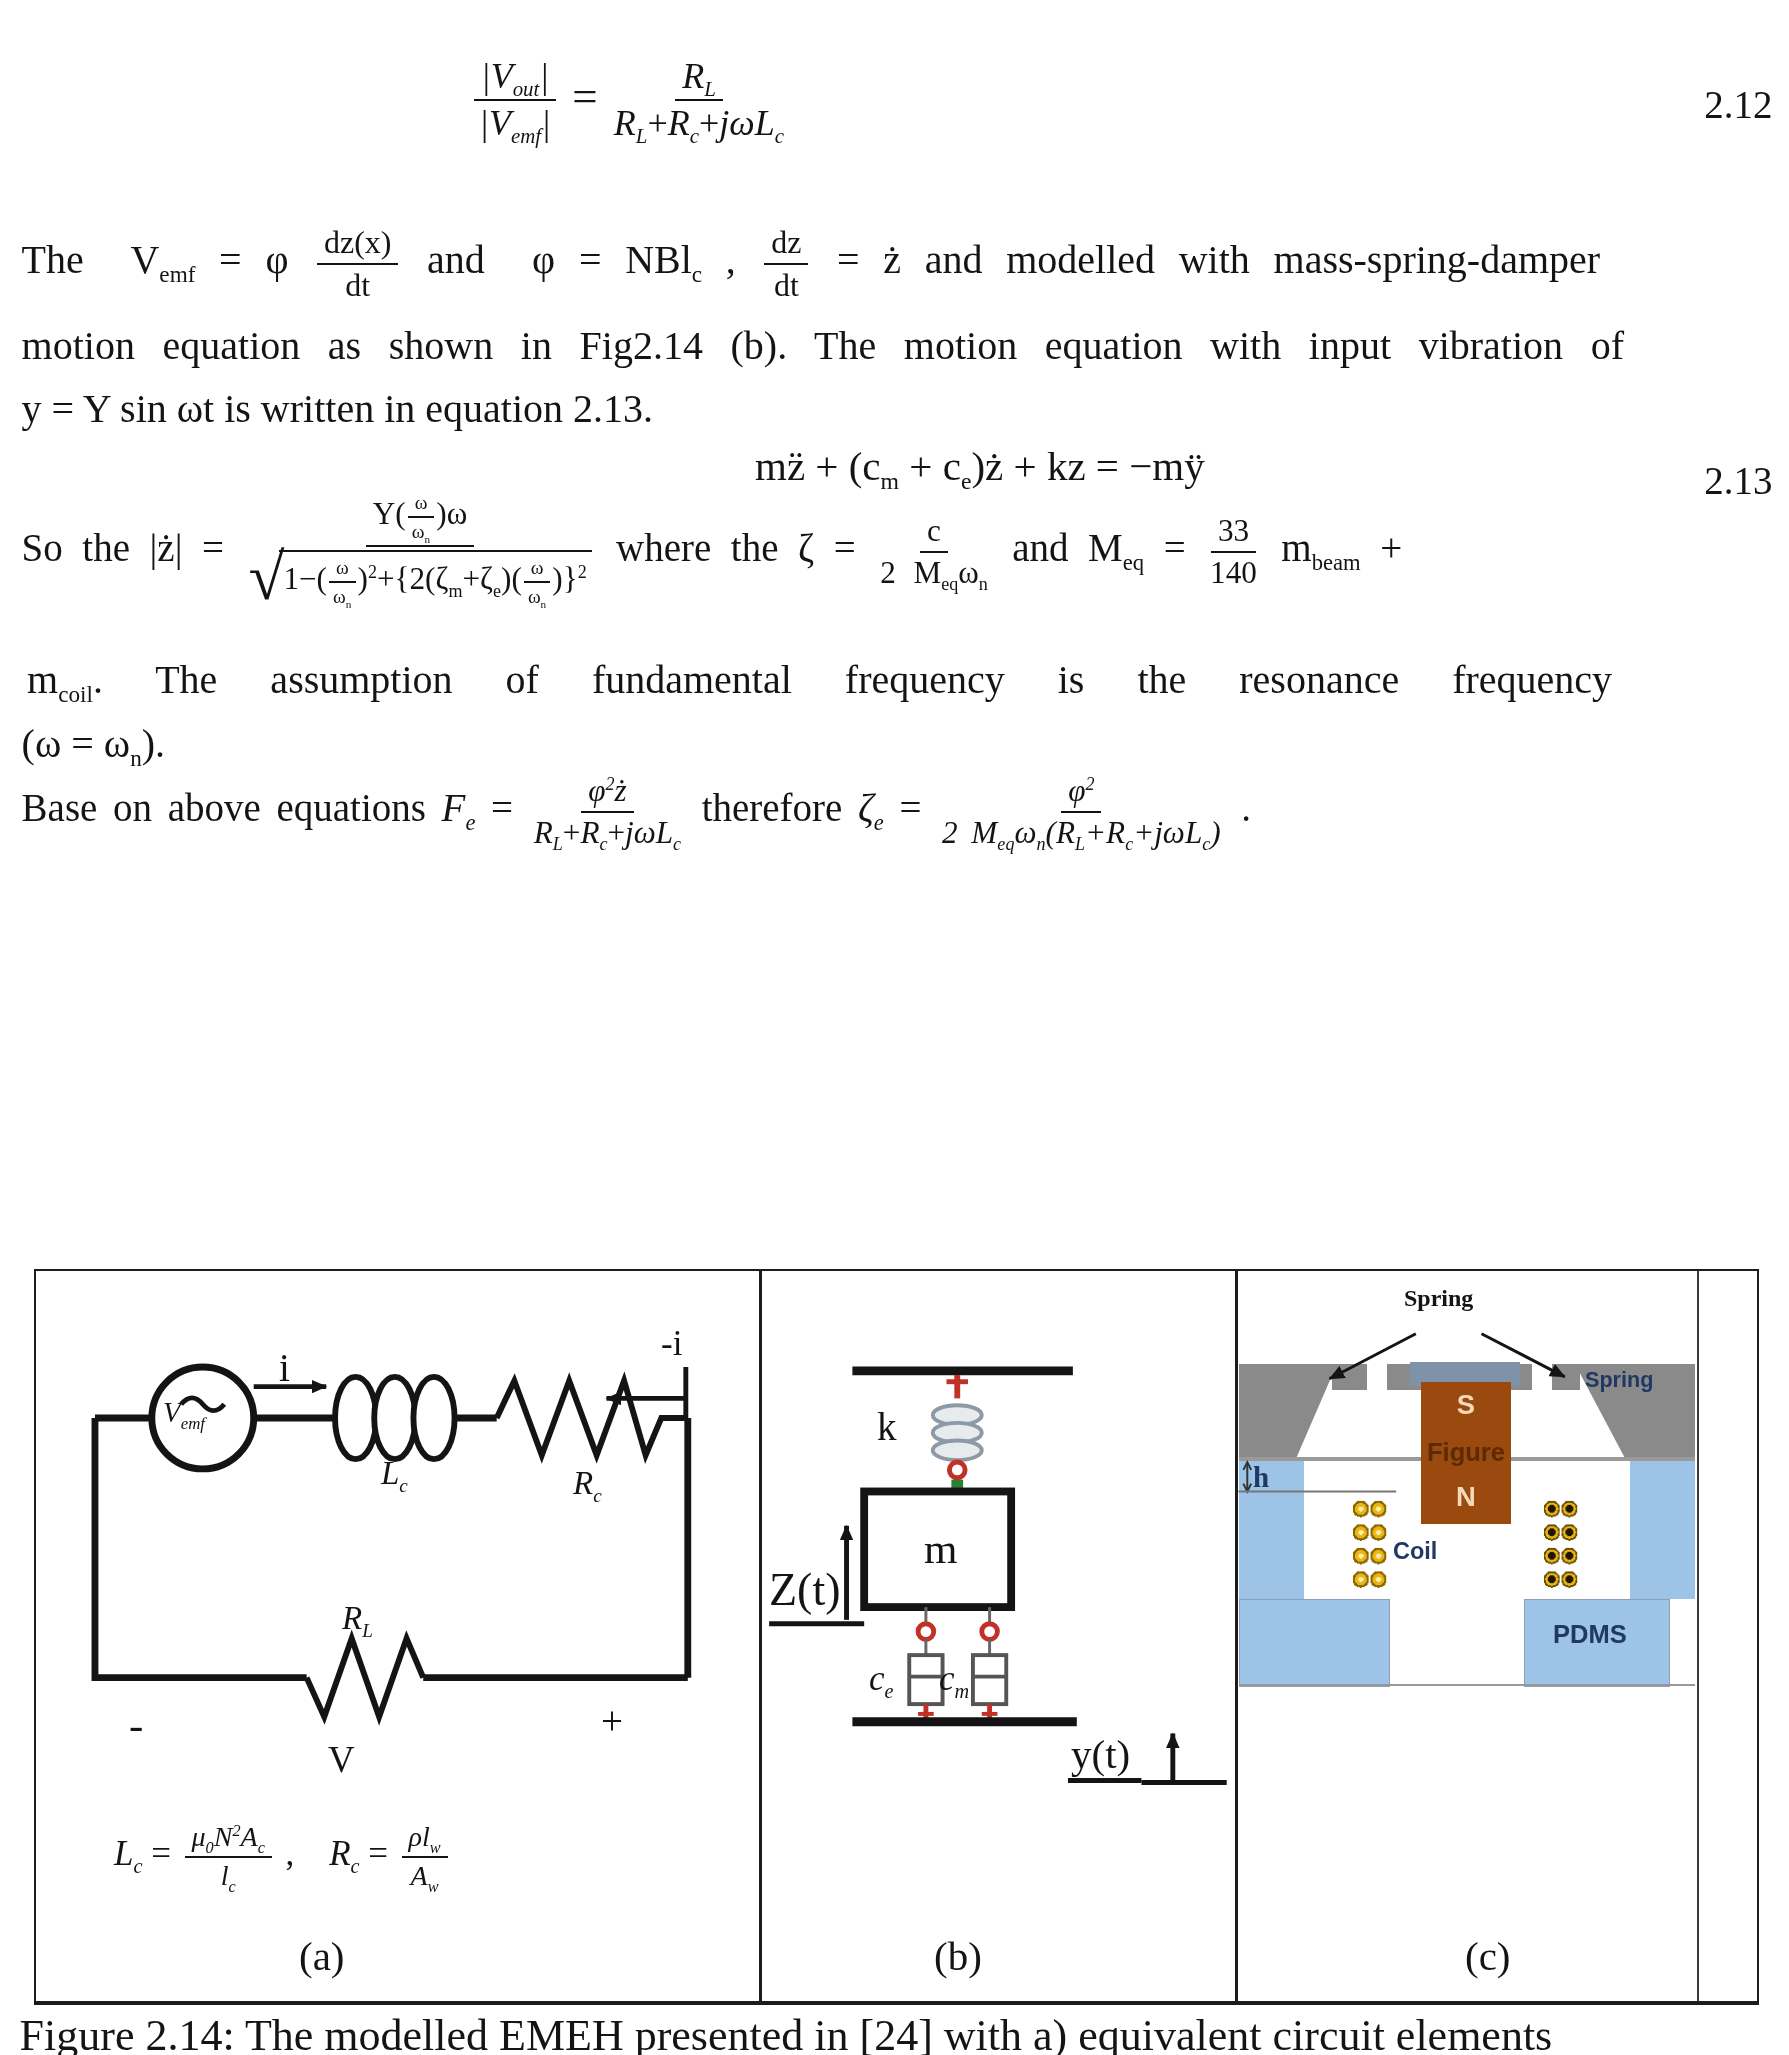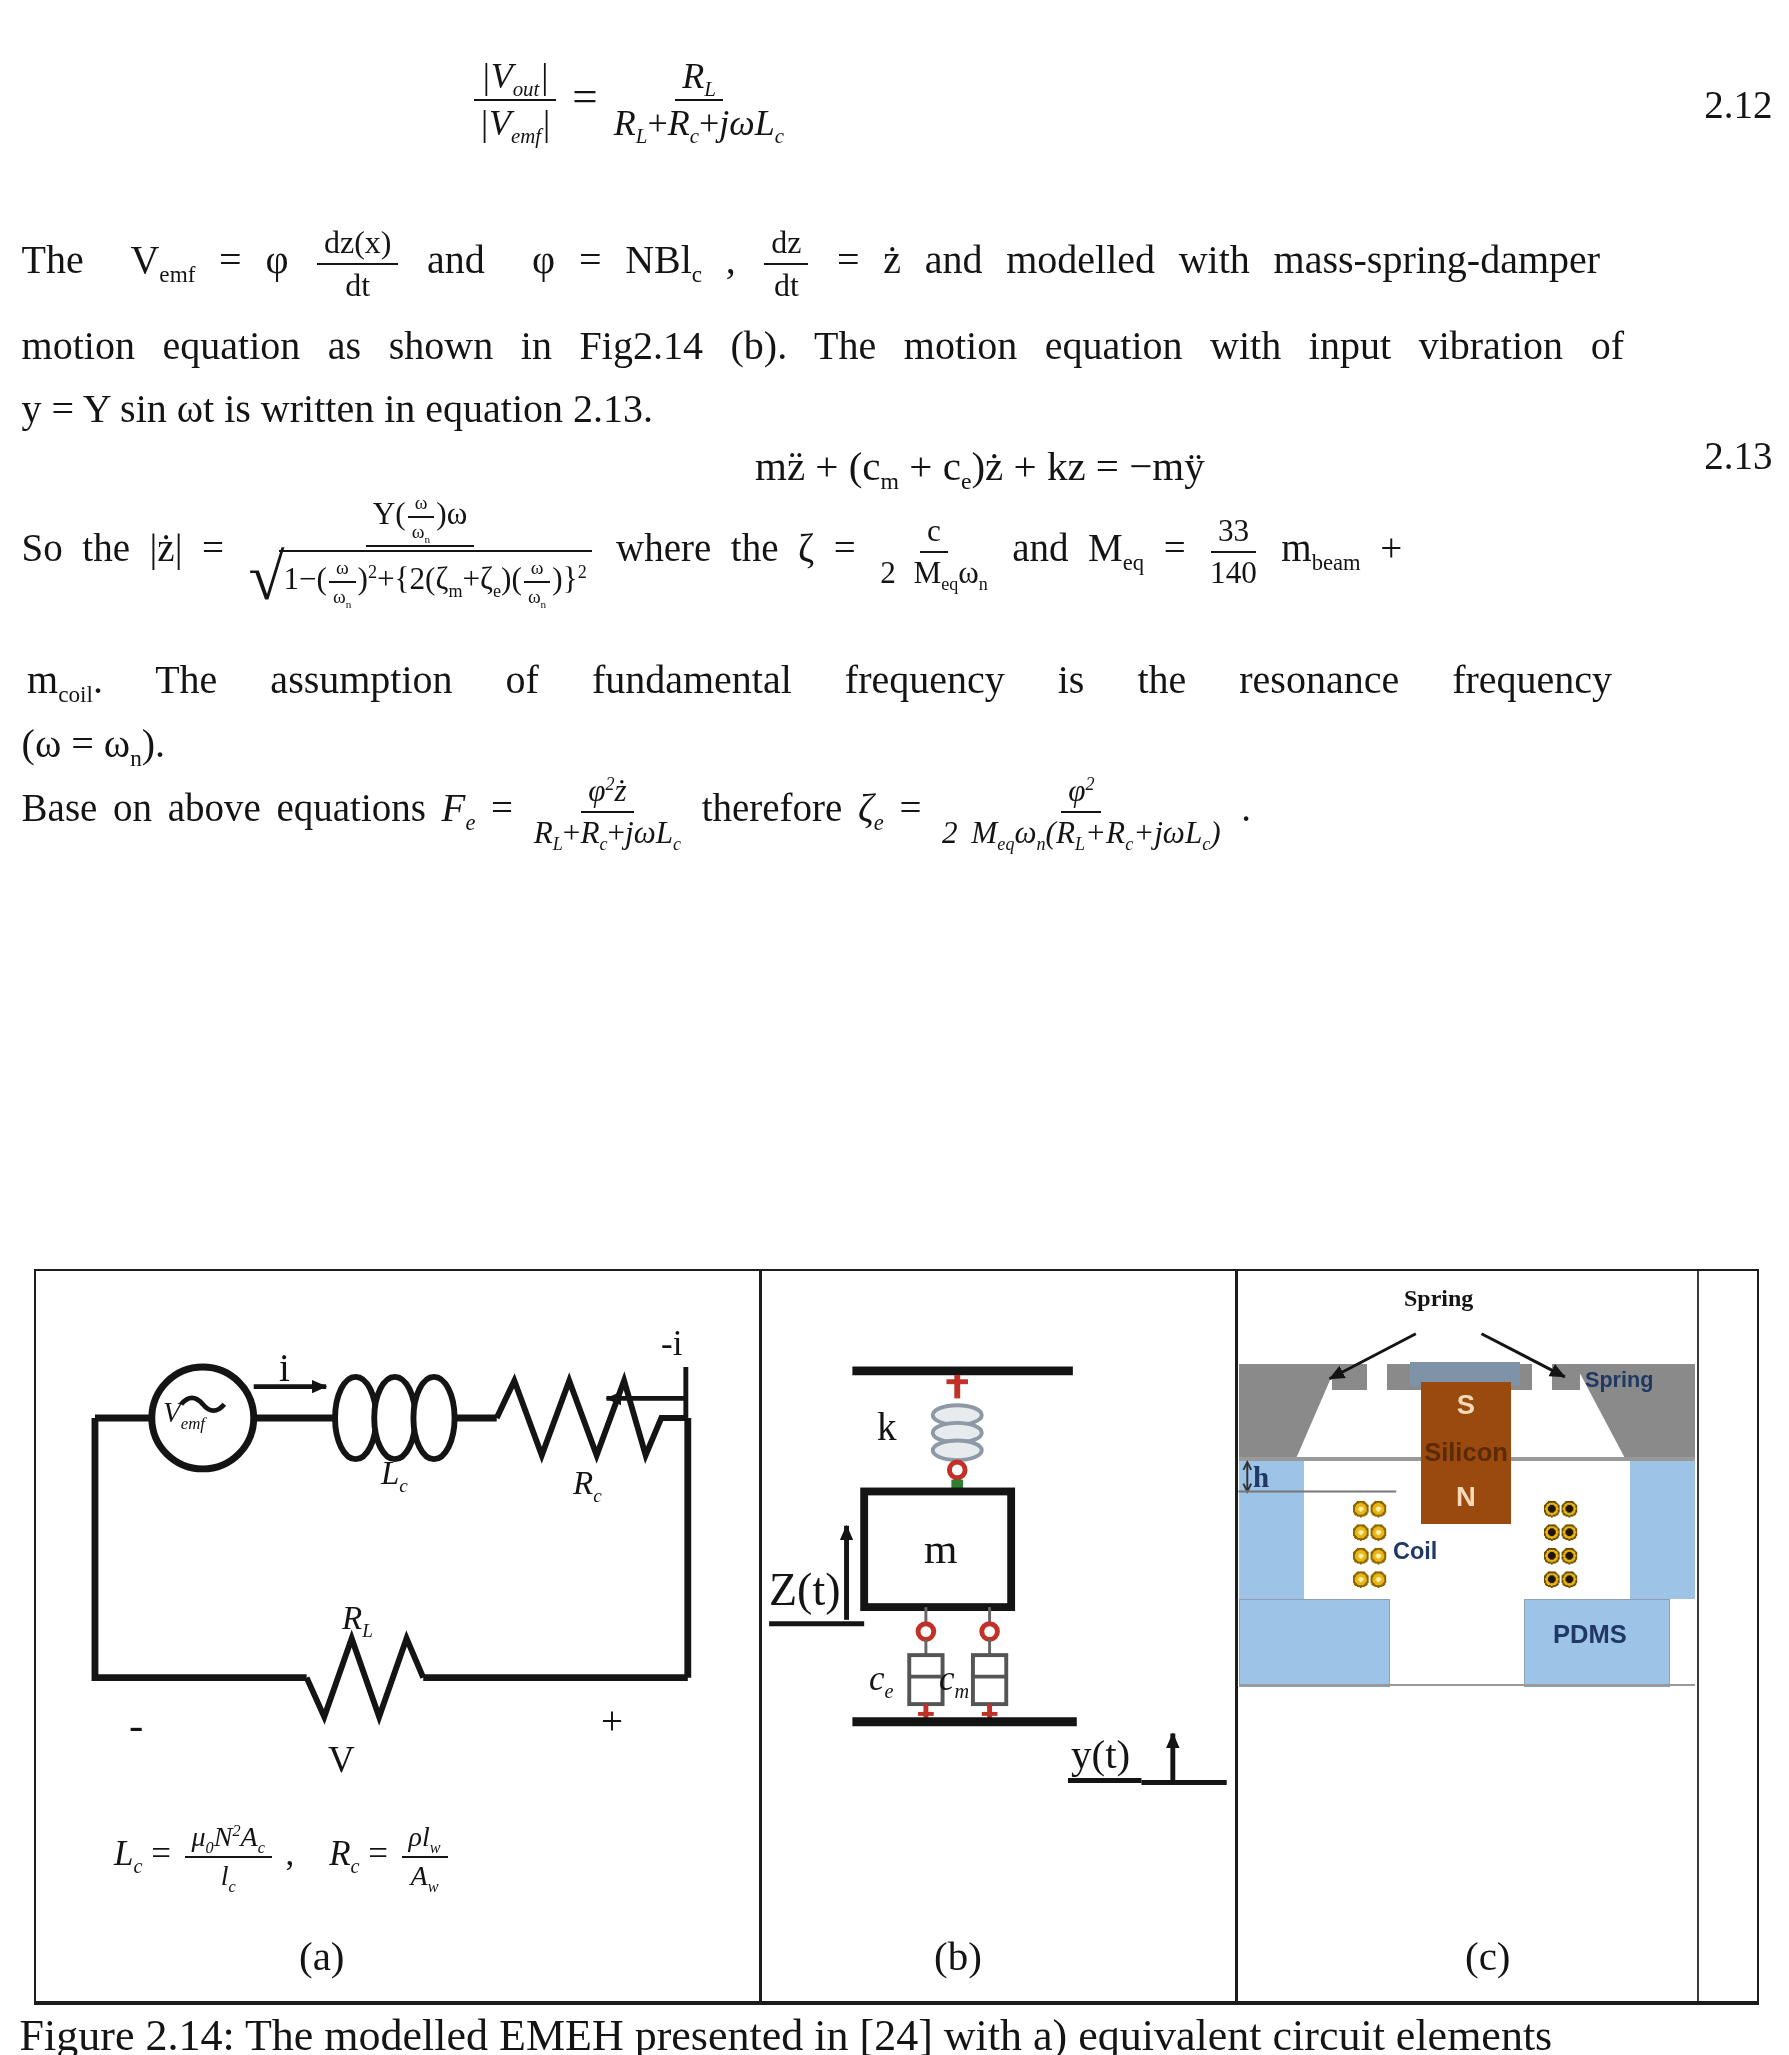--- a/index.html
+++ b/index.html
@@ -35,21 +35,21 @@
 <body>
 
 <div class="mathline" style="left:469px;top:57px;font-size:45px"><span class="frac"><span class="num"><span class="it">|V</span><sub class="it">out</sub><span class="it">|</span></span><span class="den"><span class="it">|V</span><sub class="it">emf</sub><span class="it">|</span></span></span><span> = </span><span class="frac"><span class="num"><span class="it">R</span><sub class="it">L</sub></span><span class="den"><span class="it">R</span><sub class="it">L</sub><span>+</span><span class="it">R</span><sub class="it">c</sub><span>+</span><span class="it">jωL</span><sub class="it">c</sub></span></span></div>
 <div class="eqnum" style="right:17.6px;top:82px">2.12</div>
 
 <div class="mathline" style="left:21.6px;top:225px;font-size:40px;word-spacing:13.7px"><span>The  V</span><sub>emf</sub><span> = φ </span><span class="frac"><span class="num"><span>dz(x)</span></span><span class="den"><span>dt</span></span></span><span> and  φ = NBl</span><sub>c</sub><span> , </span><span class="frac"><span class="num"><span>dz</span></span><span class="den"><span>dt</span></span></span><span> = ż and modelled with mass-spring-damper</span></div>
 <div class="mathline" style="left:21.6px;top:323px;font-size:40px;word-spacing:17.6px"><span>motion equation as shown in Fig2.14 (b). The motion equation with input vibration of</span></div>
 <div class="mathline" style="left:21.6px;top:386px;font-size:40px"><span>y = Y sin ωt is written in equation 2.13.</span></div>
 
 <div class="mathline" style="left:755px;top:443px;font-size:41px"><span>mz̈ + (c</span><sub>m</sub><span> + c</span><sub>e</sub><span>)ż + kz = −mÿ</span></div>
-<div class="eqnum" style="right:17.6px;top:433px">2.13</div>
+<div class="eqnum" style="right:17.6px;top:458px">2.13</div>
 
 <div class="mathline" style="left:21.6px;top:492px;font-size:39px;word-spacing:9.8px"><span>So the |ż| = </span><span class="frac"><span class="num"><span>Y(</span><span class="frac"><span class="num"><span>ω</span></span><span class="den"><span>ω</span><sub>n</sub></span></span><span>)ω</span></span><span class="den"><span class="sqrt"><span class="rad">√</span><span class="sqb"><span>1−(</span><span class="frac"><span class="num"><span>ω</span></span><span class="den"><span>ω</span><sub>n</sub></span></span><span>)</span><sup>2</sup><span>+{2(ζ</span><sub>m</sub><span>+ζ</span><sub>e</sub><span>)(</span><span class="frac"><span class="num"><span>ω</span></span><span class="den"><span>ω</span><sub>n</sub></span></span><span>)}</span><sup>2</sup></span></span></span></span><span> where the ζ = </span><span class="frac"><span class="num"><span>c</span></span><span class="den"><span>2 M</span><sub>eq</sub><span>ω</span><sub>n</sub></span></span><span> and M</span><sub>eq</sub><span> = </span><span class="frac"><span class="num"><span>33</span></span><span class="den"><span>140</span></span></span><span> m</span><sub>beam</sub><span> +</span></div>
 <div class="mathline" style="left:27px;top:657px;font-size:40px;word-spacing:43px"><span>m</span><sub>coil</sub><span>. The assumption of fundamental frequency is the resonance frequency</span></div>
 <div class="mathline" style="left:21.6px;top:721px;font-size:40px"><span>(ω = ω</span><sub>n</sub><span>).</span></div>
 <div class="mathline" style="left:21.6px;top:774px;font-size:39px;word-spacing:5.9px"><span>Base on above equations </span><span class="it">F</span><sub class="it">e</sub><span> = </span><span class="frac"><span class="num"><span class="it">φ</span><sup class="it">2</sup><span class="it">ż</span></span><span class="den"><span class="it">R</span><sub class="it">L</sub><span>+</span><span class="it">R</span><sub class="it">c</sub><span>+</span><span class="it">jωL</span><sub class="it">c</sub></span></span><span> therefore </span><span class="it">ζ</span><sub class="it">e</sub><span> = </span><span class="frac"><span class="num"><span class="it">φ</span><sup class="it">2</sup></span><span class="den"><span class="it">2 M</span><sub class="it">eq</sub><span class="it">ω</span><sub class="it">n</sub><span class="it">(R</span><sub class="it">L</sub><span class="it">+R</span><sub class="it">c</sub><span class="it">+jωL</span><sub class="it">c</sub><span class="it">)</span></span></span><span> .</span></div>
 
 <div class="figure">
 
   <div class="sep" style="left:723px"></div>
   <div class="sep" style="left:1199px"></div>
@@ -160,21 +160,21 @@
   <div class="fig-label" style="left:733px;top:292px;font-size:46px">Z(t)</div>
   <div class="fig-label" style="left:833px;top:388px;font-size:35px"><span class="it">c</span><sub class="it">e</sub></div>
   <div class="fig-label" style="left:903px;top:388px;font-size:35px"><span class="it">c</span><sub class="it">m</sub></div>
   <div class="fig-label" style="left:1035px;top:459px;font-size:41px;font-weight:400">y(t)</div>
   <div class="fig-label" style="left:898px;top:661px;font-size:41px">(b)</div>
 
   <div class="fig-label" style="left:1368px;top:14px;font-size:24px;font-weight:600">Spring</div>
   <div class="fig-label navy" style="left:1549px;top:96px;font-size:21.6px">Spring</div>
   <div class="fig-label navy" style="left:1217px;top:190px;font-size:29px;font-family:'Liberation Serif',serif">h</div>
   <div class="fig-label" style="left:1385px;top:118px;width:90px;text-align:center;font-size:27.4px;font-weight:bold;color:#f6d9b8;font-family:'Liberation Sans',sans-serif">S</div>
-  <div class="fig-label" style="left:1376px;top:167px;width:108px;text-align:center;font-size:25.5px;font-weight:bold;color:#5c2a04;font-family:'Liberation Sans',sans-serif">Silicon</div>
+  <div class="fig-label" style="left:1376px;top:167px;width:108px;text-align:center;font-size:25.5px;font-weight:bold;color:#5c2a04;font-family:'Liberation Sans',sans-serif">Figure</div>
   <div class="fig-label" style="left:1385px;top:210px;width:90px;text-align:center;font-size:27.4px;font-weight:bold;color:#f6d9b8;font-family:'Liberation Sans',sans-serif">N</div>
   <div class="fig-label navy" style="left:1357px;top:267px;font-size:23.5px">Coil</div>
   <div class="fig-label navy" style="left:1517px;top:349px;font-size:25.5px">PDMS</div>
   <div class="fig-label" style="left:1429px;top:661px;font-size:41px">(c)</div>
 </div>
 
 <div class="caption">Figure 2.14: The modelled EMEH presented in [24] with a) equivalent circuit elements</div>
 
 
 </body></html>

